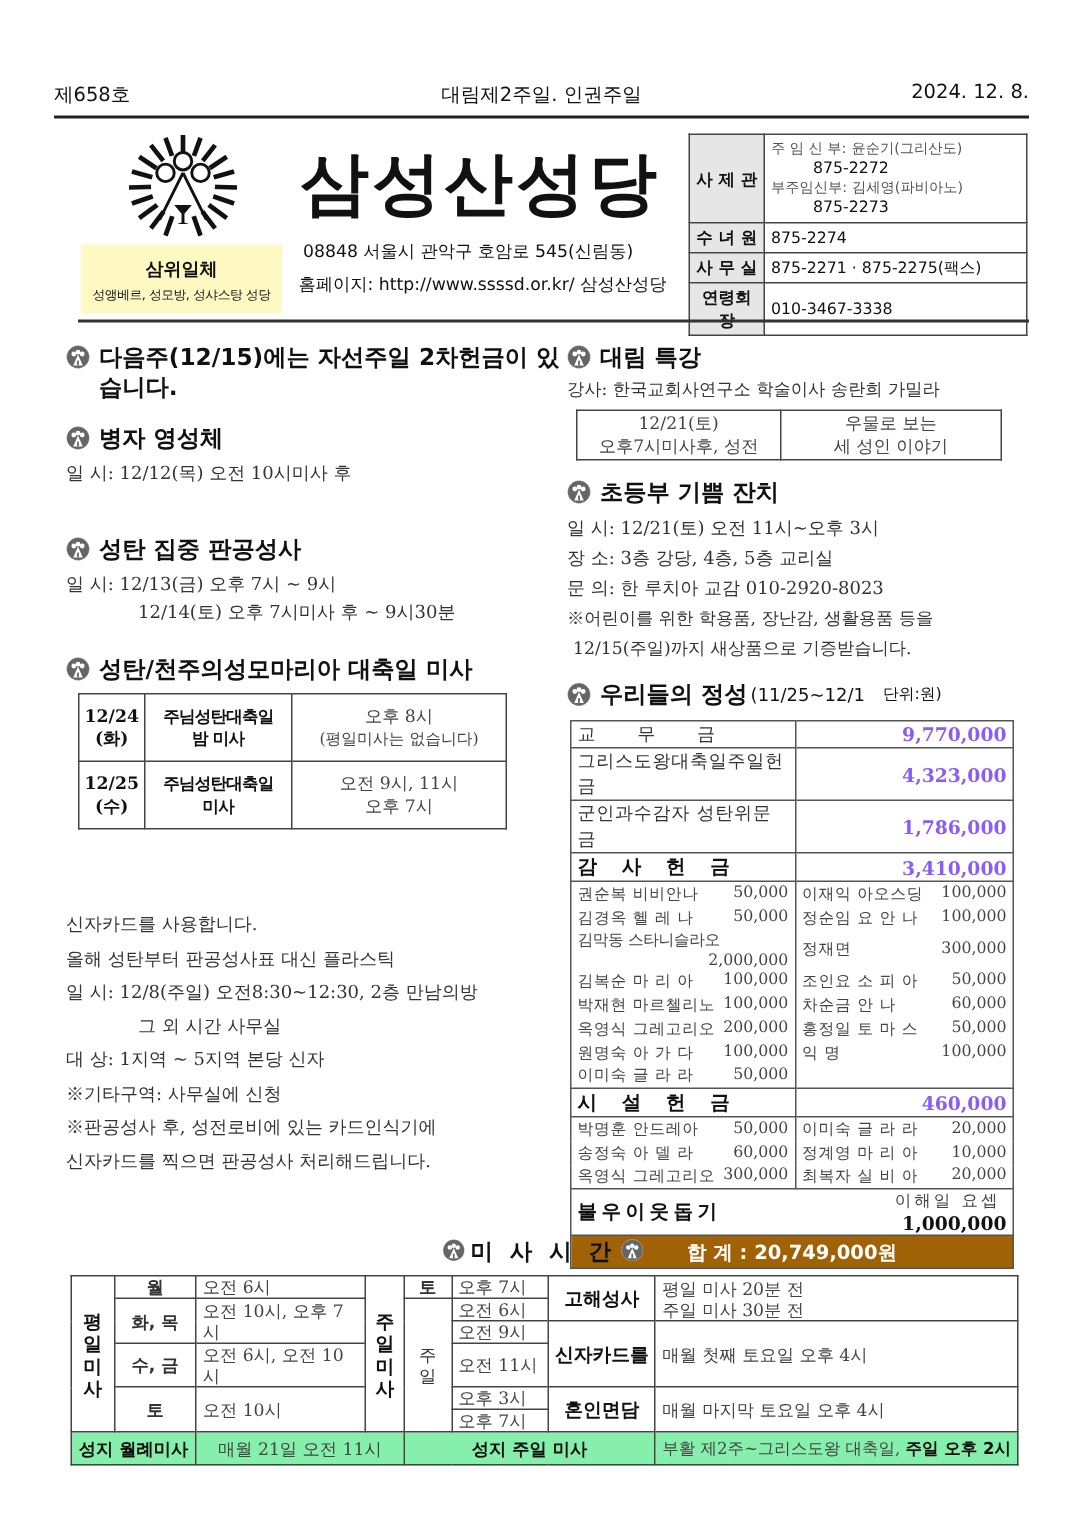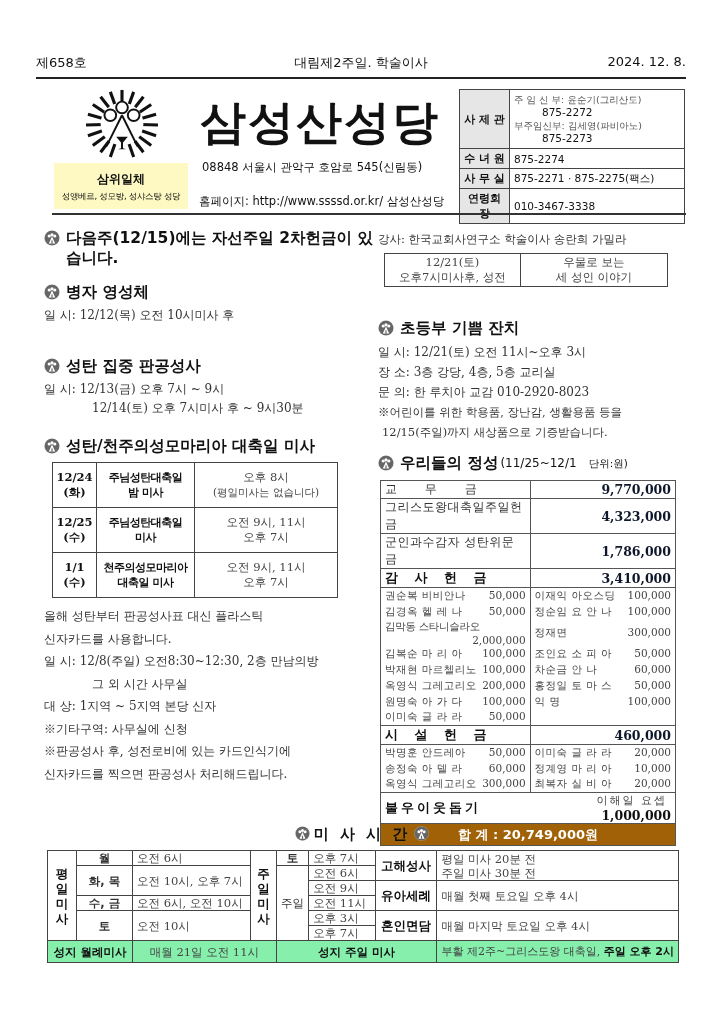--- a/index.html
+++ b/index.html
@@ -14,21 +14,21 @@
   .topbar .date { position: absolute; right: 0; top: 0; }
   .rule-top { position: absolute; left: 36px; top: 77px; width: 650px; border-top: 2px solid #222; }
 
   
   .logo { position: absolute; left: 83px; top: 88px; width: 78px; height: 72px; }
   .trinity-box { position: absolute; left: 54px; top: 163px; width: 134px; height: 46px; background: #fef9c3; text-align: center; }
   .trinity-box .t1 { font-size: 12px; font-weight: bold; margin-top: 8px; }
   .trinity-box .t2 { font-size: 8.5px; margin-top: 3px; letter-spacing: -0.3px; }
   .church-name { position: absolute; left: 200px; top: 92px; font-size: 46px; font-weight: bold; letter-spacing: 2px; }
   .address { position: absolute; left: 202px; top: 160px; font-size: 11.5px; }
-  .homepage { position: absolute; left: 199px; top: 194px; font-size: 11.5px; }
+  .homepage { position: absolute; left: 199px; top: 182px; font-size: 11.5px; }
   .rule-head { position: absolute; left: 52px; top: 213px; width: 634px; border-top: 2px solid #333; }
 
   .contact { position: absolute; left: 459px; top: 89px; width: 226px; border-collapse: collapse; font-size: 10.5px; }
   .contact td { border: 1px solid #444; padding: 2px 4px; }
   .contact td.lbl { background: #e6e6e6; font-weight: bold; width: 50px; text-align: center; font-size: 11px; }
   .contact .s { color: #555; font-size: 9.5px; }
   .contact .n { padding-left: 28px; display: block; }
 
   
   .sec-title { display: flex; align-items: flex-start; font-weight: bold; font-size: 15.5px; line-height: 20px; }
@@ -50,21 +50,21 @@
   .xmas td.d { font-family: "DejaVu Serif", serif; font-size: 11.5px; font-weight: bold; width: 44px; }
   .xmas td.n { font-size: 11px; font-weight: bold; width: 98px; letter-spacing: -0.5px; }
   .xmas td.t { font-family: "DejaVu Serif", serif; font-size: 11.5px; color: #444; }
   .xmas td.t small { font-size: 10.5px; }
 
   .lect { border-collapse: collapse; width: 284px; margin: 4px 0 0 6px; }
   .lect td { border: 1px solid #444; text-align: center; font-family: "DejaVu Serif", serif; font-size: 11.5px; color: #444; line-height: 15px; padding: 1px 2px; }
 
   .offer { position: absolute; left: 380px; top: 480px; width: 296px; border-collapse: collapse; font-family: "DejaVu Serif", serif; }
   .offer td { border: 1px solid #555; padding: 0 4px; height: 17px; font-size: 11.5px; color: #333; }
-  .offer td.big { font-weight: bold; font-size: 12.5px; color: #0f172a; text-align: right; }
+  .offer td.big { font-weight: bold; font-size: 12.5px; color: #8b5cf6; text-align: right; }
   .offer td.lab { letter-spacing: 0.5px; font-size: 12px; }
   .offer td.hd { font-family: "DejaVu Sans", sans-serif; font-weight: bold; font-size: 13px; color: #111; letter-spacing: 6px; }
   .offer td.nm { font-size: 10.5px; color: #444; border-top: none; border-bottom: none; height: 16px; letter-spacing: 0.5px; }
   .offer td.nm .v { float: right; letter-spacing: 0; }
   .offer tr.last td.nm { border-bottom: 1px solid #555; }
   .offer td.total { background: #a16207; color: #fff; text-align: center; font-family: "DejaVu Sans", sans-serif; font-weight: bold; font-size: 13px; height: 22px; }
 
   
   .mass-title { position: absolute; left: 0; width: 724px; top: 825px; text-align: center; font-weight: bold; font-size: 15px; letter-spacing: 3px; }
   .mass-title .ic { display: inline-block; width: 15px; height: 15px; vertical-align: -2px; margin: 0 4px; }
@@ -90,21 +90,21 @@
       <circle cx="20" cy="12" r="4" fill="#fff"></circle>
       <circle cx="27" cy="15" r="4" fill="#fff"></circle>
       <path d="M20 16 L12 34 L28 34 Z" fill="#fff"></path>
       <rect x="18.5" y="26" width="3" height="8" fill="#666"></rect>
     </symbol>
   </defs>
 </svg>
 
 <div class="topbar">
   <span class="issue">제658호</span>
-  <span class="title">대림제2주일. 학술이사</span>
+  <span class="title">대림제2주일. 인권주일</span>
   <span class="date">2024. 12. 8.</span>
 </div>
 <div class="rule-top"></div>
 
 <svg class="logo" viewBox="0 0 80 74">
   <g stroke="#111" stroke-width="3.2" stroke-linecap="butt">
     <line x1="40" y1="37" x2="40" y2="2"></line>
     <line x1="40" y1="37" x2="52" y2="4"></line>
     <line x1="40" y1="37" x2="28" y2="4"></line>
     <line x1="40" y1="37" x2="62" y2="9"></line>
@@ -217,43 +217,44 @@
         <tr>
       <td class="d"><span>12/24</span><br><span>(화)</span></td>
       <td class="n"><span>주님성탄대축일</span><br><span>밤 미사</span></td>
       <td class="t"><span>오후 8시</span><br><small>(평일미사는 없습니다)</small></td>
     </tr>
     <tr>
       <td class="d"><span>12/25</span><br><span>(수)</span></td>
       <td class="n"><span>주님성탄대축일</span><br><span>미사</span></td>
       <td class="t"><span>오전 9시, 11시</span><br><span>오후 7시</span></td>
     </tr>
-    <tr>
-      <td class="d"><span>1/1</span><br><span>(수)</span></td>
-      <td class="n"><span>천주의성모마리아</span><br><span>대축일 미사</span></td>
-      <td class="t"><span>오전 9시, 11시</span><br><span>오후 7시</span></td>
-    </tr>
   </tbody>
     </table>
 </div>
 
 <div id="s5">
   <div class="body-text" style="margin-top:3px; line-height:22.5px;">
+    <div>신자카드를 사용합니다.</div>
     <div>올해 성탄부터 판공성사표 대신 플라스틱</div>
-    <div>신자카드를 사용합니다.</div>
     <div>일 시: 12/8(주일) 오전8:30~12:30, 2층 만남의방</div>
     <div style="padding-left:48px;">그 외 시간 사무실</div>
     <div>대 상: 1지역 ~ 5지역 본당 신자</div>
     <div>※기타구역: 사무실에 신청</div>
     <div>※판공성사 후, 성전로비에 있는 카드인식기에</div>
     <div>신자카드를 찍으면 판공성사 처리해드립니다.</div>
   </div>
 </div>
 
 <div id="r1">
+  <div class="sec-title">
+    <svg class="ic">
+        <use href="#emblem"></use>
+      </svg>
+    <span>대림 특강</span>
+  </div>
   <div class="body-text" style="margin-top:2px; font-size:11.5px;">강사: 한국교회사연구소 학술이사 송란희 가밀라</div>
   <table class="lect">
     <tbody>
         <tr>
       <td style="width:48%;"><span>12/21(토)</span><br><span>오후7시미사후, 성전</span></td>
       <td><span>우물로 보는</span><br><span>세 성인 이야기</span></td>
     </tr>
   </tbody>
     </table>
 </div>
@@ -395,21 +396,21 @@
         </td>
   </tr>
   <tr>
     <td class="c" style="font-weight:bold; color:#333;" rowspan="2">화, 목</td>
     <td class="serif" rowspan="2">오전 10시, 오후 7시</td>
     <td class="c" style="color:#333;" rowspan="5">주일</td>
     <td class="serif">오전 6시</td>
   </tr>
   <tr>
     <td class="serif">오전 9시</td>
-    <td class="lbl2" rowspan="2">유아세례</td>
+    <td class="lbl2" rowspan="2">신자카드를</td>
     <td class="serif" rowspan="2">매월 첫째 토요일 오후 4시</td>
   </tr>
   <tr>
     <td class="c" style="font-weight:bold; color:#333;">수, 금</td>
     <td class="serif">오전 6시, 오전 10시</td>
     <td class="serif">오전 11시</td>
   </tr>
   <tr>
     <td class="c" style="font-weight:bold; color:#333;" rowspan="2">토</td>
     <td class="serif" rowspan="2">오전 10시</td>

